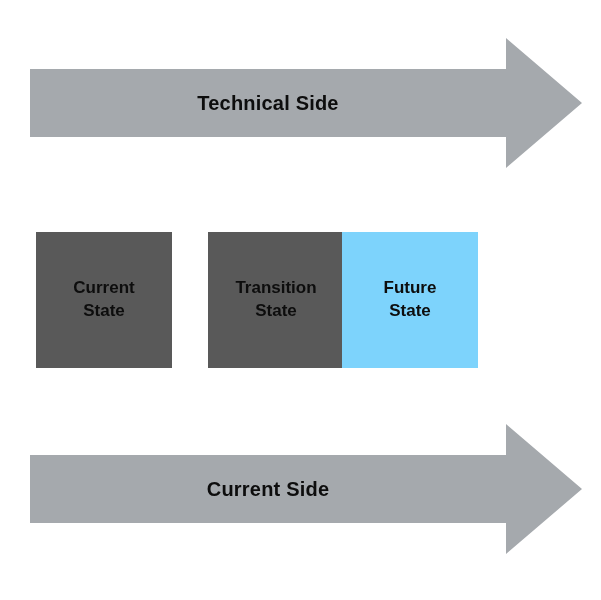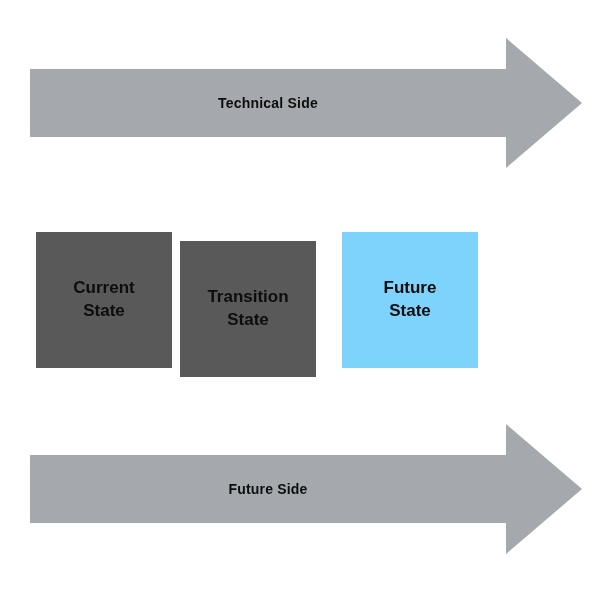--- a/index.html
+++ b/index.html
@@ -28,21 +28,21 @@
   }
   .arrow-top { top: 38px; }
   .arrow-bottom { top: 424px; }
   .arrow-label {
     position: absolute;
     left: 0; top: 0;
     width: 476px; height: 130px;
     display: flex;
     align-items: center;
     justify-content: center;
-    font-size: 14px;
+    font-size: 20px;
     font-weight: 700;
     color: #0d0d0d;
     letter-spacing: 0.2px;
   }
   .states-row {
     position: absolute;
     left: 36px;
     top: 232px;
     width: 540px;
     height: 104px;
@@ -58,21 +58,21 @@
     text-align: center;
     font-size: 17px;
     font-weight: 600;
     color: #0d0d0d;
     line-height: 1.35;
     white-space: pre-line;
   }
   .state-box.dark { background: #595959; }
   .state-box.green { background: #7dd3fc; }
   .state-1 { left: 0px; }
-  .state-2 { left: 144px; margin-top: 9px; }
+  .state-2 { left: 172px; }
   .state-3 { left: 306px; }
 </style>
 </head>
 <body>
 
 <div class="canvas">
 
   <div class="arrow arrow-top">
     <svg viewBox="0 0 552 130" preserveAspectRatio="none" aria-hidden="true">
       <polygon points="0,31 476,31 476,0 552,65 476,130 476,99 0,99" fill="#a5a9ad"></polygon>
@@ -86,16 +86,16 @@
     <div class="state-box dark state-2">Transition
 State</div>
     <div class="state-box green state-3">Future
 State</div>
   </div>
 
   <div class="arrow arrow-bottom">
     <svg viewBox="0 0 552 130" preserveAspectRatio="none" aria-hidden="true">
       <polygon points="0,31 476,31 476,0 552,65 476,130 476,99 0,99" fill="#a5a9ad"></polygon>
     </svg>
-    <span class="arrow-label">Future Side</span>
+    <span class="arrow-label">Current Side</span>
   </div>
 
 </div>
 
 </body></html>

